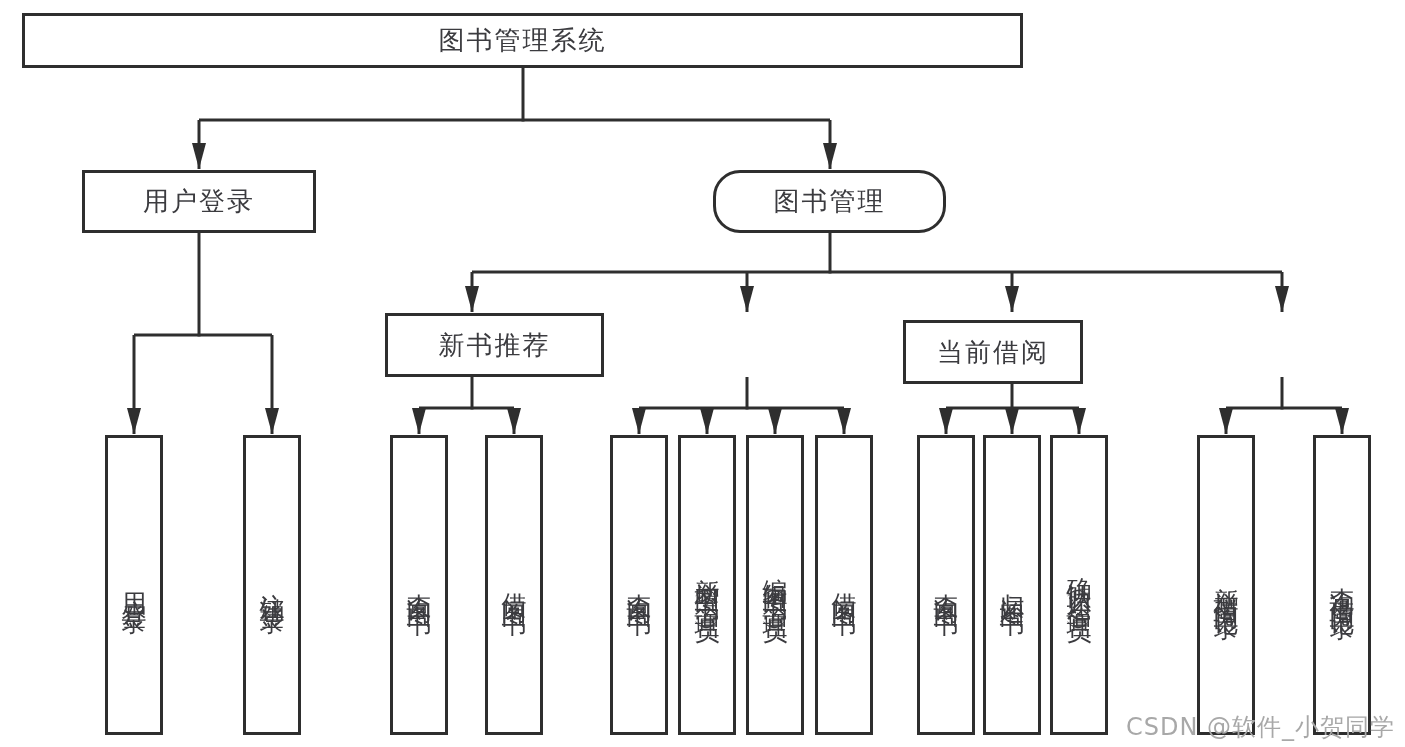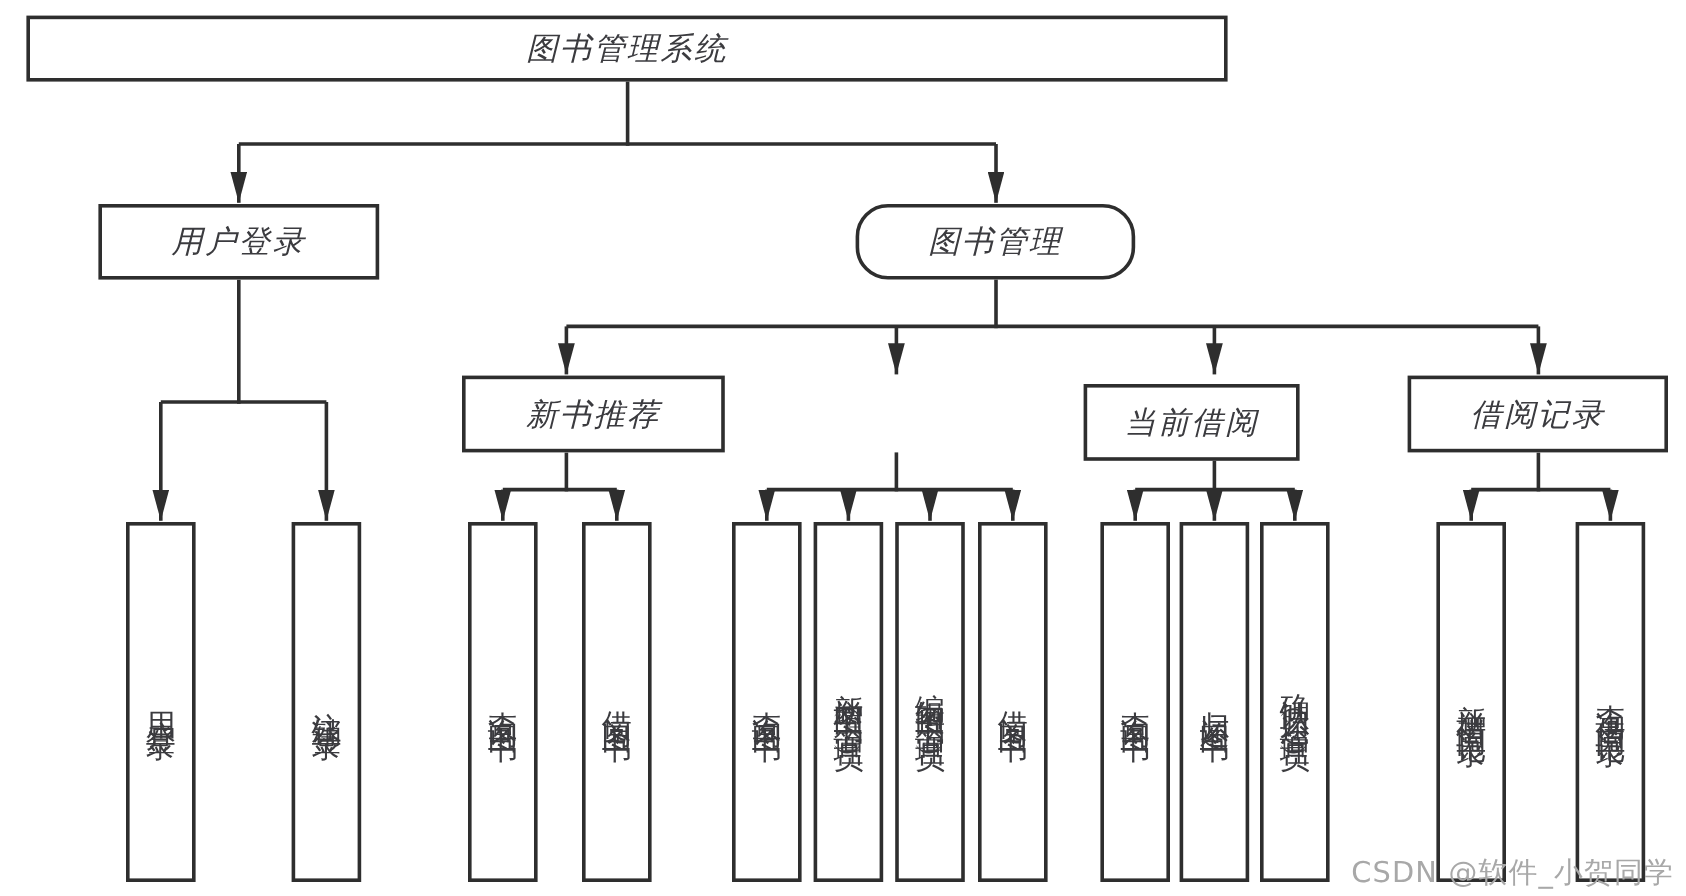--- a/index.html
+++ b/index.html
@@ -24,21 +24,20 @@
     color: #3b3b3f;
     display: flex;
     align-items: center;
     justify-content: center;
     z-index: 2;
   }
   .node.h {
     font-size: 26px;
     letter-spacing: 2px;
     white-space: nowrap;
-    font-style: italic;
   }
   .node.v {
     writing-mode: vertical-rl;
     text-orientation: mixed;
     font-size: 25px;
     letter-spacing: 6px;
     line-height: 1;
   }
   .watermark {
     position: absolute;
@@ -106,21 +105,20 @@
     </g>
   </svg>
 
   <div class="node h" style="left:22px; top:13px; width:1001px; height:55px;">图书管理系统</div>
 
   <div class="node h" style="left:82px; top:170px; width:234px; height:63px;">用户登录</div>
   <div class="node h" style="left:713px; top:170px; width:233px; height:63px;border-radius:27px;">图书管理</div>
 
   <div class="node h" style="left:363px; top:313px; width:219px; height:64px;margin-left:22px;">新书推荐</div>
   <div class="node h" style="left:903px; top:320px; width:180px; height:64px;">当前借阅</div>
-  <div class="node h" style="left:1173px; top:313px; width:217px; height:64px;">借阅记录</div>
 
   <div class="node v" style="left:105px; top:435px; width:58px; height:300px;">用户登录</div>
   <div class="node v" style="left:243px; top:435px; width:58px; height:300px;">注销登录</div>
 
   <div class="node v" style="left:390px; top:435px; width:58px; height:300px;">查询图书</div>
   <div class="node v" style="left:485px; top:435px; width:58px; height:300px;">借阅图书</div>
 
   <div class="node v" style="left:610px; top:435px; width:58px; height:300px;">查询图书</div>
   <div class="node v" style="left:678px; top:435px; width:58px; height:300px;">新增图书（管理员）</div>
   <div class="node v" style="left:746px; top:435px; width:58px; height:300px;">编辑图书（管理员）</div>

